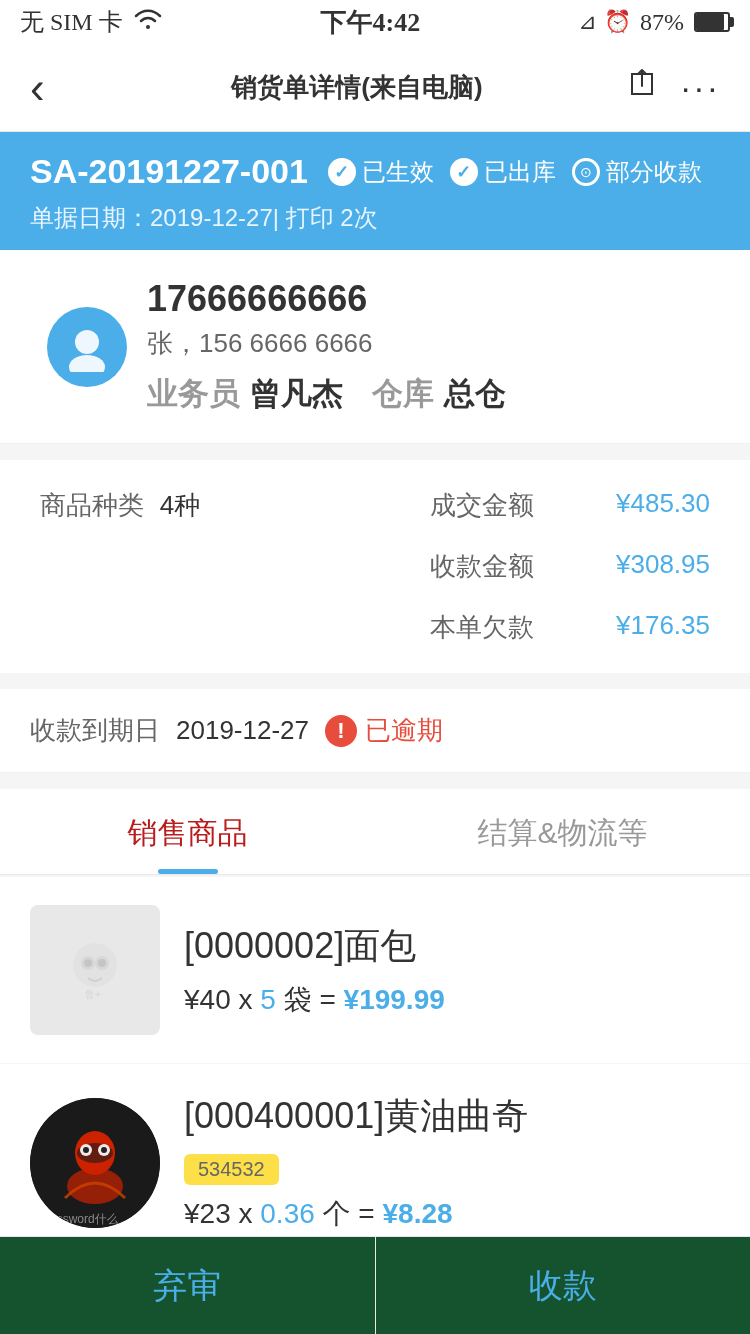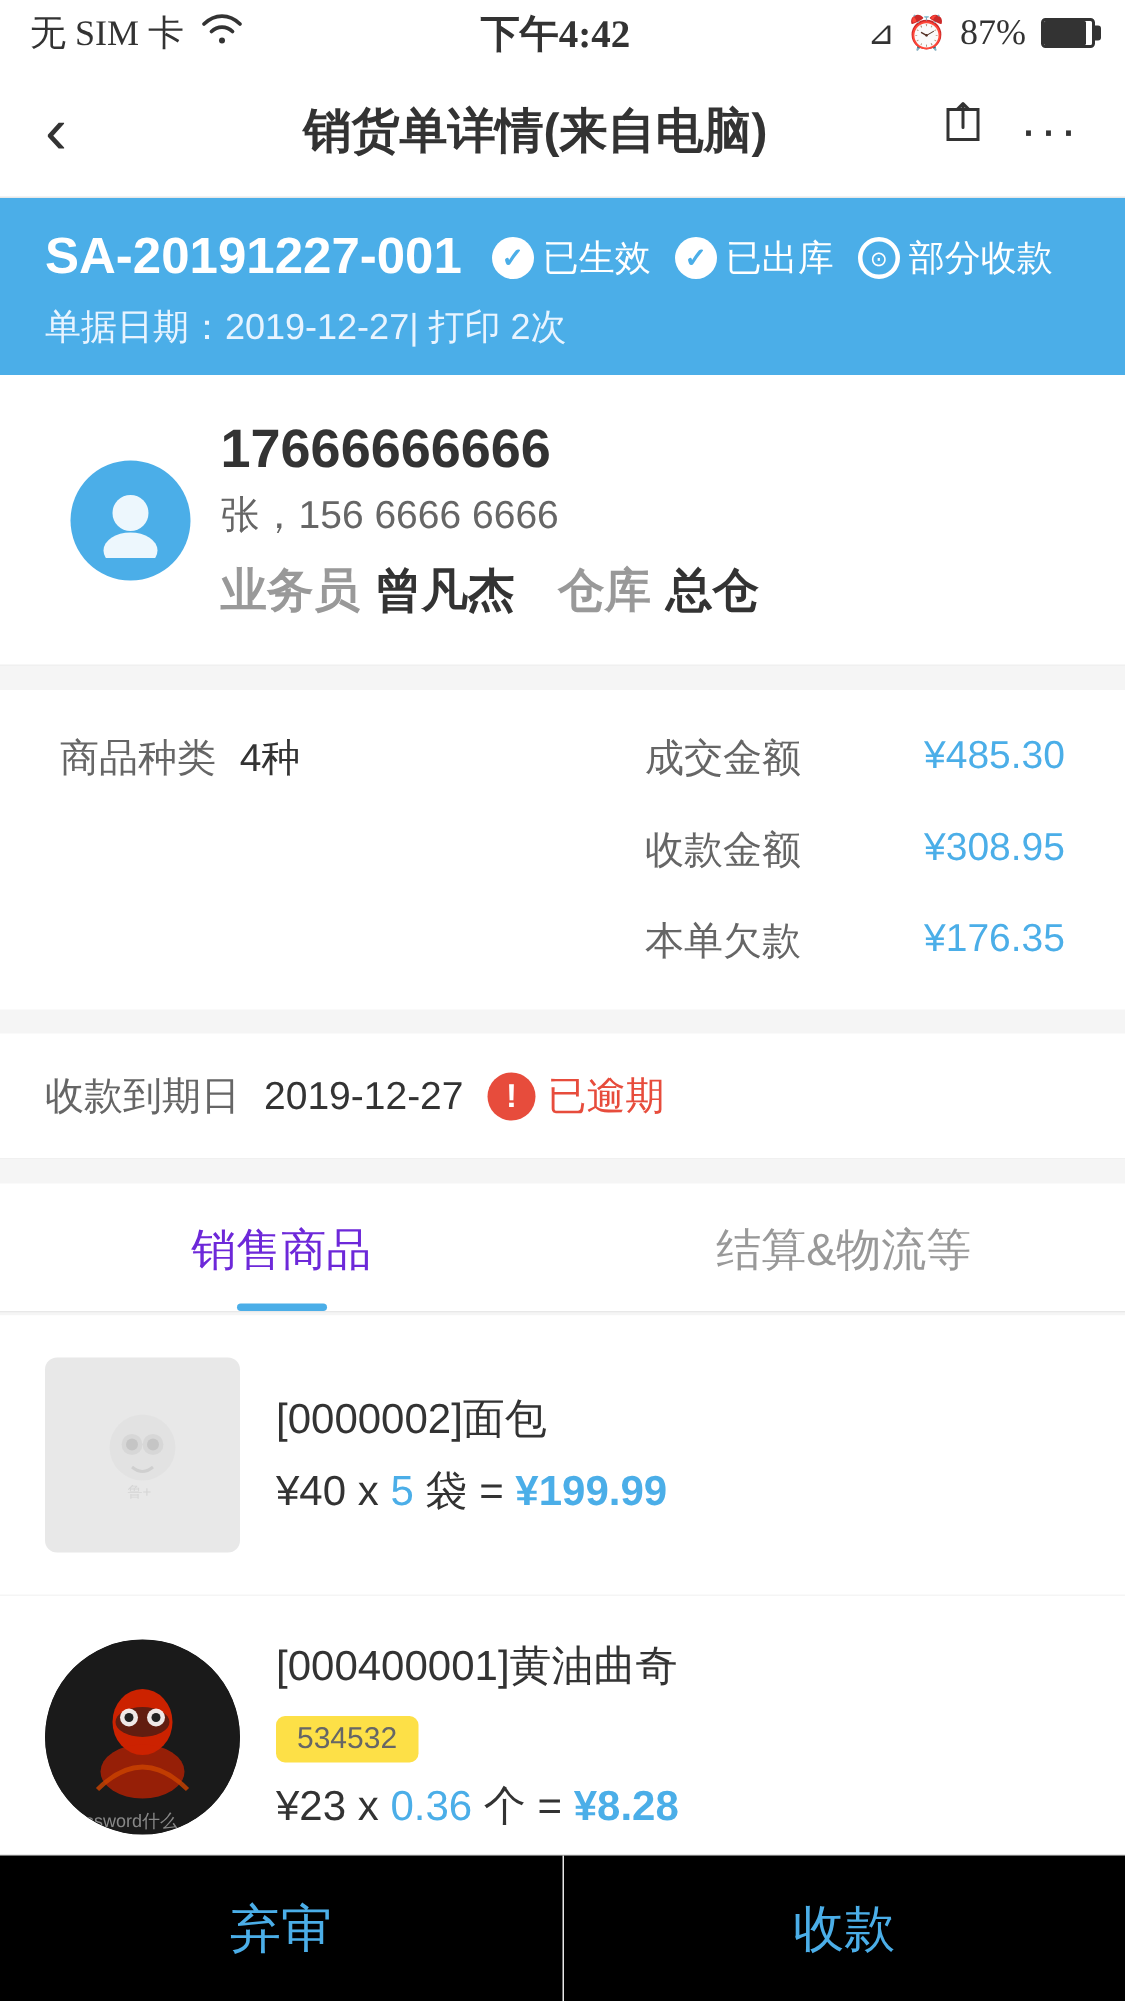--- a/index.html
+++ b/index.html
@@ -39,21 +39,21 @@
       padding: 0 30px;
       border-bottom: 1px solid #e8e8e8;
     }
     .nav-back {
       font-size: 36px;
       color: #333;
       cursor: pointer;
       width: 60px;
     }
     .nav-title {
-      font-size: 32px;
+      font-size: 26px;
       font-weight: 600;
       color: #333;
     }
     .nav-actions {
       display: flex;
       align-items: center;
       gap: 20px;
     }
 
     
@@ -244,21 +244,21 @@
     .tab {
       flex: 1;
       text-align: center;
       padding: 24px 0 20px;
       font-size: 30px;
       cursor: pointer;
       position: relative;
       color: #999;
     }
     .tab.active {
-      color: #6d28d9;
+      color: #b91c1c;
     }
     .tab.active::after {
       content: '';
       position: absolute;
       bottom: 0;
       left: 50%;
       transform: translateX(-50%);
       width: 60px;
       height: 5px;
       background: #4baee8;
@@ -300,21 +300,21 @@
       border-radius: 50%;
       background: #222;
       display: flex;
       align-items: center;
       justify-content: center;
       flex-shrink: 0;
       overflow: hidden;
     }
     .product-info { flex: 1; }
     .product-name {
-      font-size: 28px;
+      font-size: 36px;
       color: #333;
       font-weight: 500;
       margin-bottom: 10px;
     }
     .product-sku {
       display: inline-block;
       background: #fde047;
       border-radius: 6px;
       padding: 4px 14px;
       font-size: 20px;
@@ -333,21 +333,21 @@
       color: #4baee8;
     }
 
     
     .bottom-bar {
       position: fixed;
       bottom: 0;
       left: 0;
       width: 750px;
       height: 98px;
-      background: #000000;
+      background: #14532d;
       display: flex;
       border-top: 1px solid #e8e8e8;
     }
     .bottom-btn {
       flex: 1;
       display: flex;
       align-items: center;
       justify-content: center;
       font-size: 34px;
       font-weight: 500;

